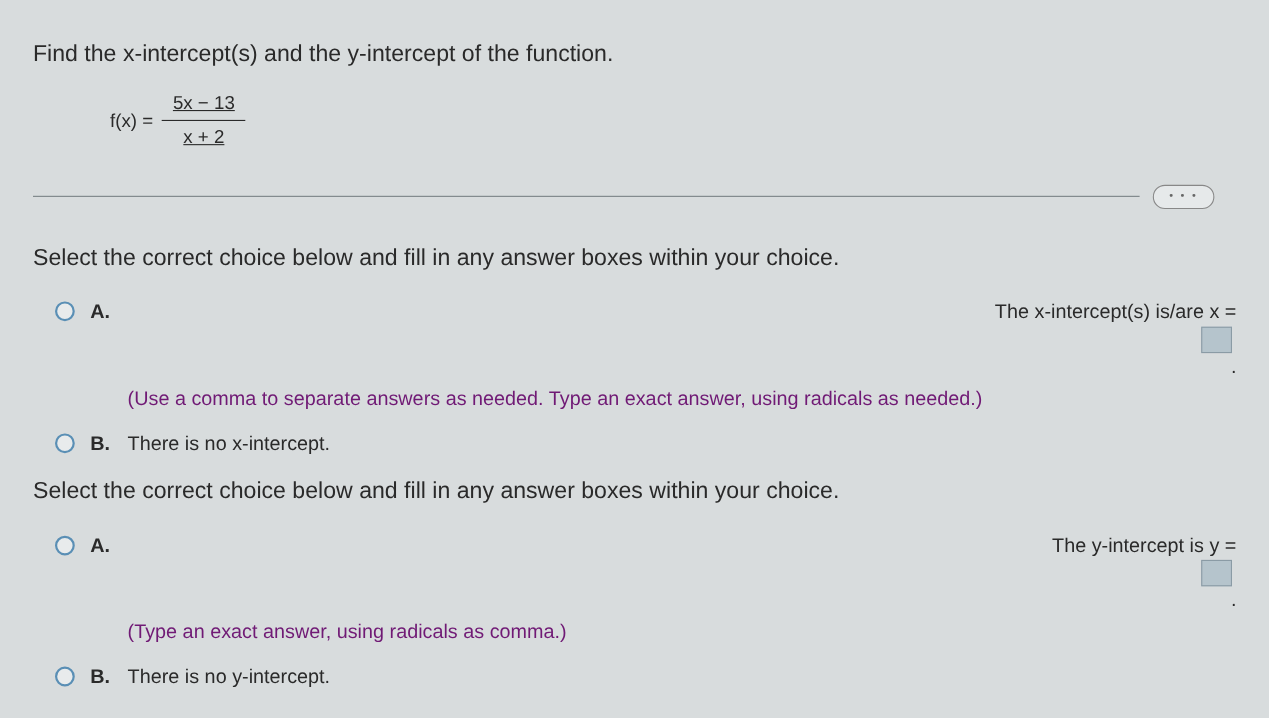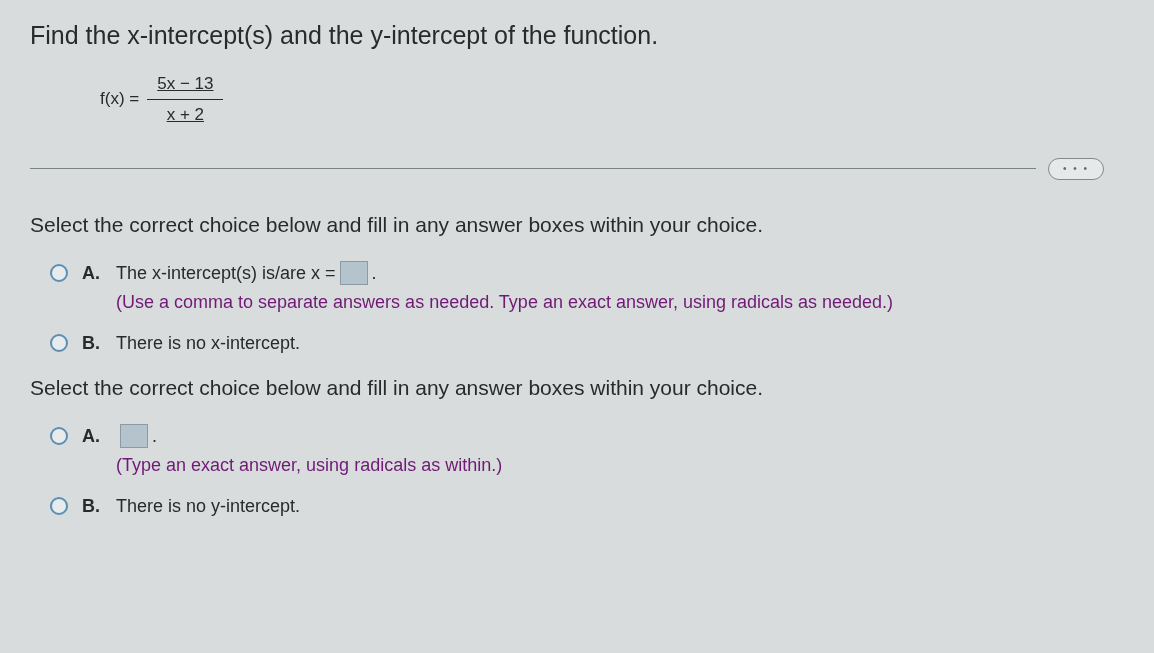--- a/index.html
+++ b/index.html
@@ -12,21 +12,22 @@
       background: #d8dcdd;
       width: 1154px;
       height: 653px;
       padding: 18px 30px;
       color: #2a2a2a;
       font-size: 18px;
       line-height: 1.4;
     }
     .question-text {
       margin-bottom: 18px;
-      font-size: 25px;
+      font-size: 21px;
+      margin-top: 16px;
     }
     .equation {
       margin-left: 70px;
       display: flex;
       align-items: center;
       font-size: 17px;
       margin-bottom: 30px;
     }
     .fraction {
       display: inline-flex;
@@ -92,22 +93,23 @@
     .choice-letter {
       font-weight: bold;
       margin-right: 12px;
       min-width: 22px;
     }
     .choice-content {
       flex: 1;
     }
     .choice-main {
       display: flex;
-      align-items: flex-start;
+      align-items: flex-end;
       flex-wrap: wrap;
+      flex-direction: column;
     }
     .answer-box {
       display: inline-block;
       width: 28px;
       height: 24px;
       background: #b5c4cc;
       border: 1px solid #8a9ba5;
       margin: 0 4px;
       vertical-align: middle;
     }
@@ -161,24 +163,25 @@
   </div>
 </div>
 
 <div class="instruction section-gap">Select the correct choice below and fill in any answer boxes within your choice.</div>
 
 <div class="choice-row">
   <div class="radio"></div>
   <div class="choice-letter">A.</div>
   <div class="choice-content">
     <div class="choice-main">
+      <span>The y-intercept is y =</span>
       <span class="answer-box"></span>
       <span>.</span>
     </div>
-    <div class="choice-hint">(Type an exact answer, using radicals as within.)</div>
+    <div class="choice-hint">(Type an exact answer, using radicals as comma.)</div>
   </div>
 </div>
 
 <div class="choice-row">
   <div class="radio"></div>
   <div class="choice-letter">B.</div>
   <div class="choice-content">
     <span>There is no y-intercept.</span>
   </div>
 </div>

